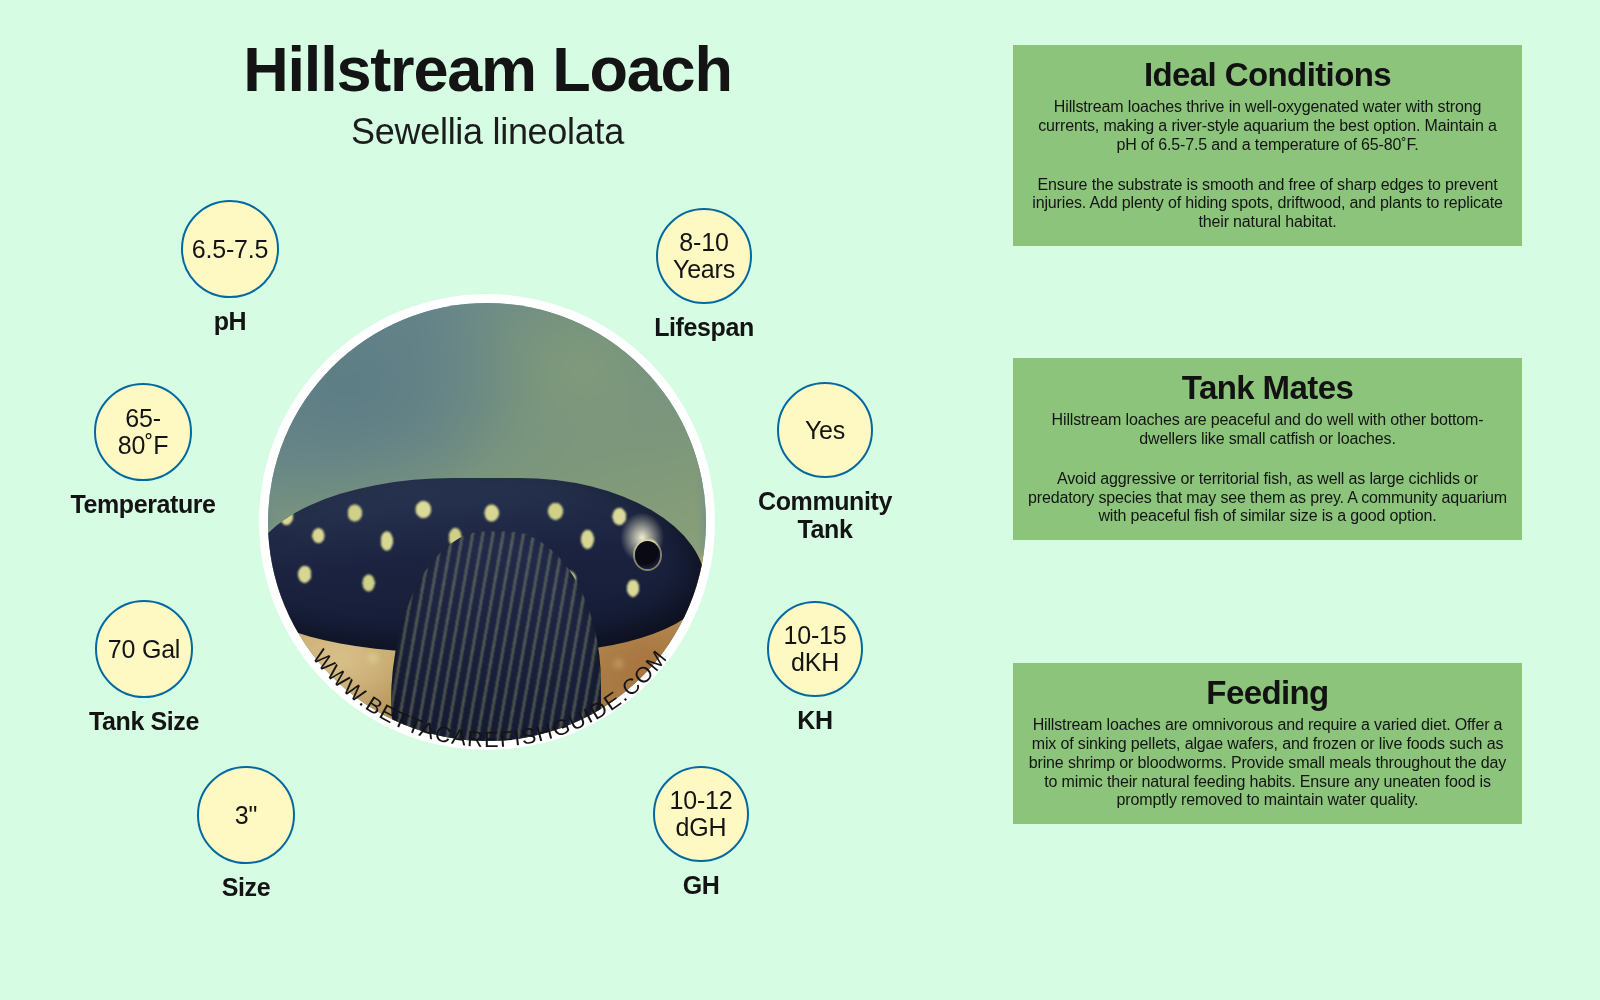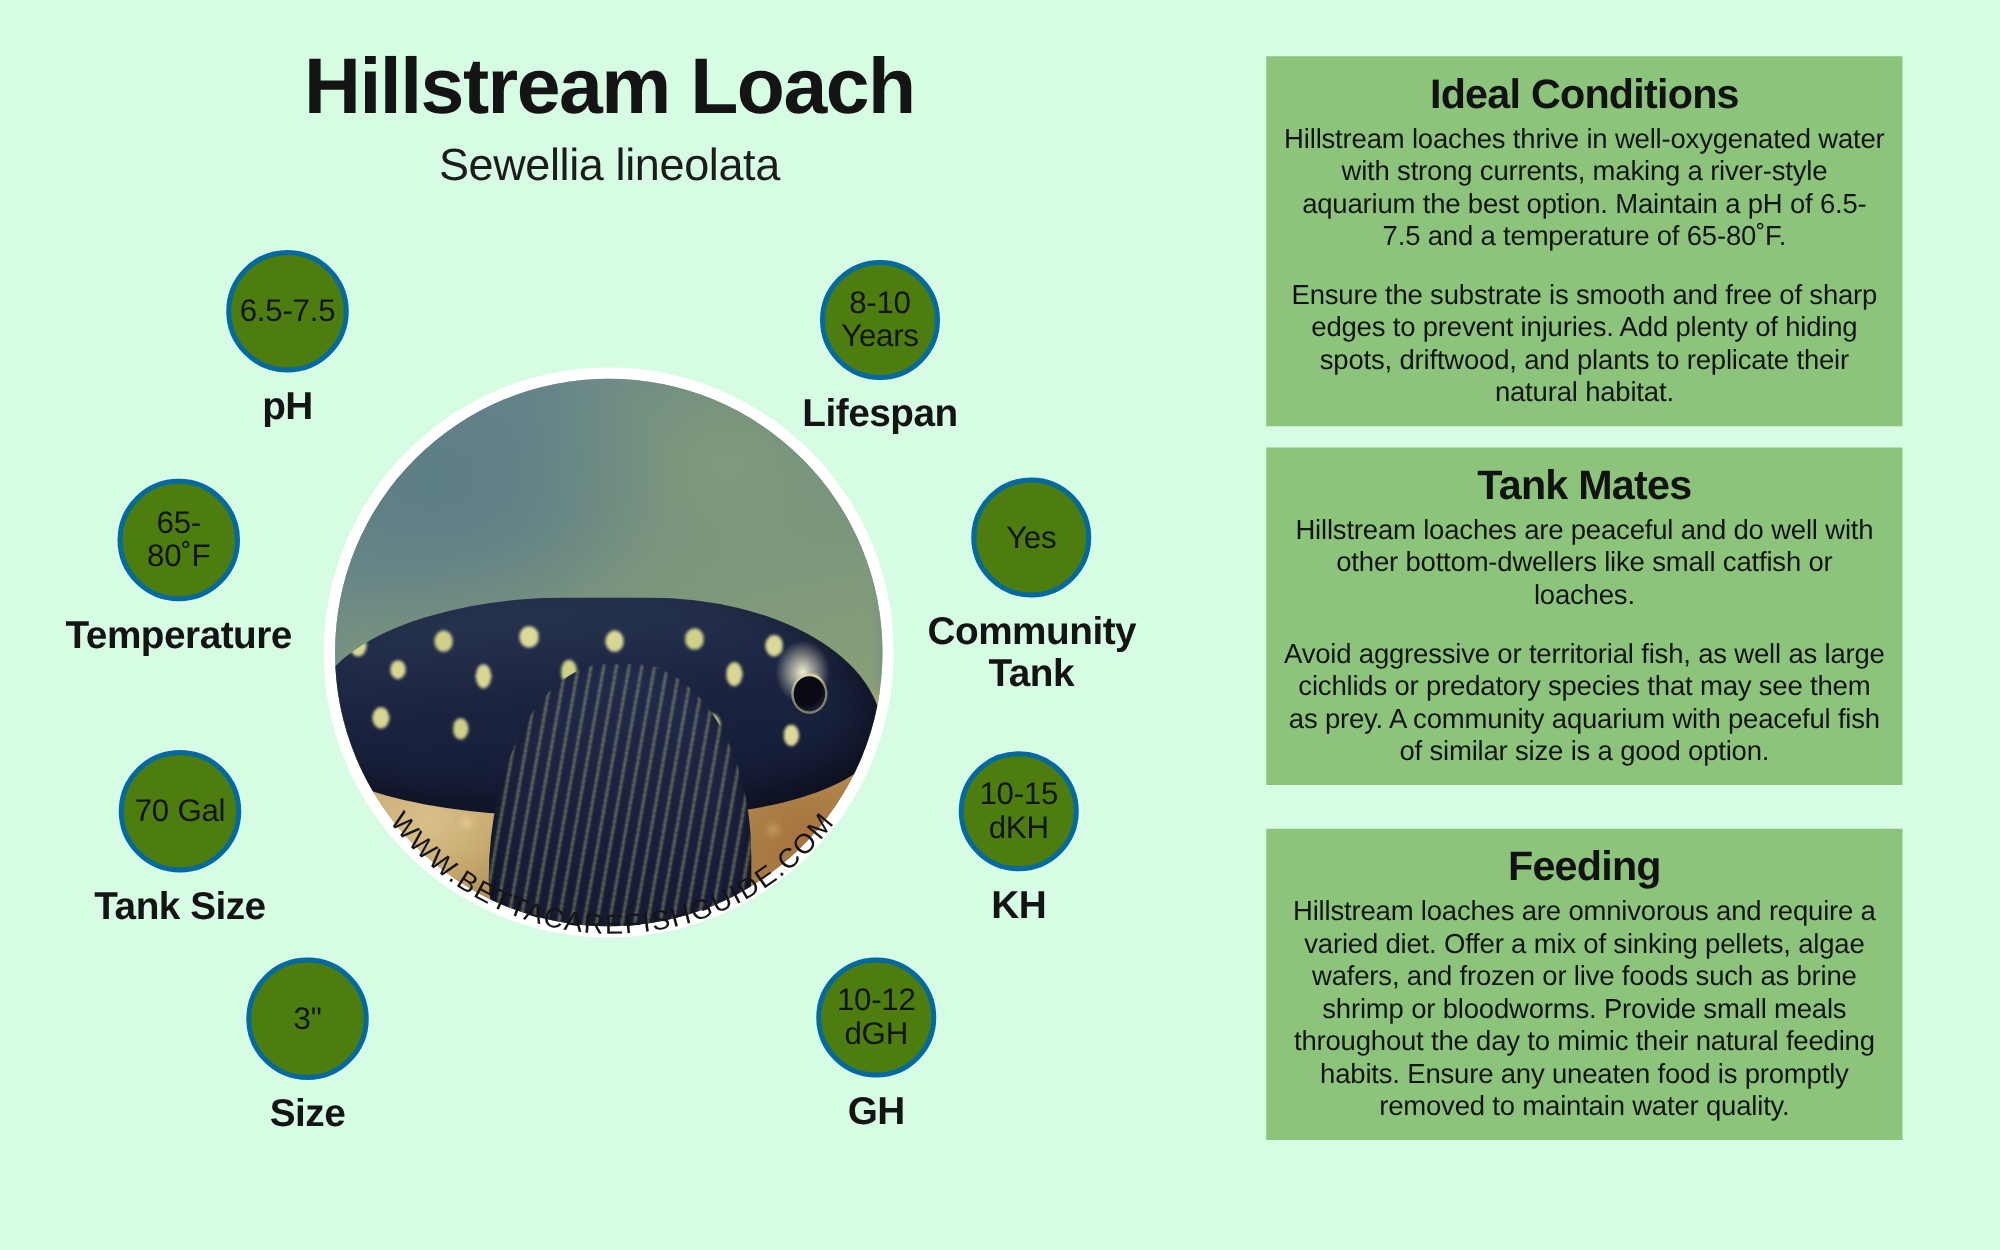--- a/index.html
+++ b/index.html
@@ -166,38 +166,38 @@
     font-weight: 500;
   }
 
   
   .stat {
     position: absolute;
     text-align: center;
   }
   .stat-bubble {
     border-radius: 50%;
-    background: #4d7c0f;
-    border: 4px solid #0369a1;
+    background: #fef9c3;
+    border: 2px solid #0369a1;
     display: flex;
     align-items: center;
     justify-content: center;
     margin: 0 auto;
   }
   .stat-value {
     font-size: 25px;
     color: #141414;
     line-height: 1.08;
     font-weight: 400;
     letter-spacing: -0.2px;
     padding: 0 4px;
   }
   .stat-label {
     margin-top: 10px;
-    font-size: 31px;
+    font-size: 25px;
     font-weight: bold;
     color: #141414;
     letter-spacing: -0.4px;
     line-height: 1.1;
     white-space: nowrap;
   }
   .stat.wrap-label .stat-label { white-space: normal; }
 
   
   #stat-ph          { left: 137px;  top: 200px;  width: 186px; }
@@ -240,21 +240,21 @@
   }
   .card-title {
     font-size: 33px;
     font-weight: bold;
     color: #121212;
     letter-spacing: -0.6px;
     margin-bottom: 4px;
     line-height: 1.12;
   }
   .card-para {
-    font-size: 22px;
+    font-size: 16px;
     line-height: 1.18;
     color: #141414;
     letter-spacing: -0.15px;
   }
   .card-para + .card-para { margin-top: 21px; }
 
   #card-ideal    { top: 45px;  }
   #card-mates    { top: 358px; }
   #card-feeding  { top: 663px; }
 </style>

